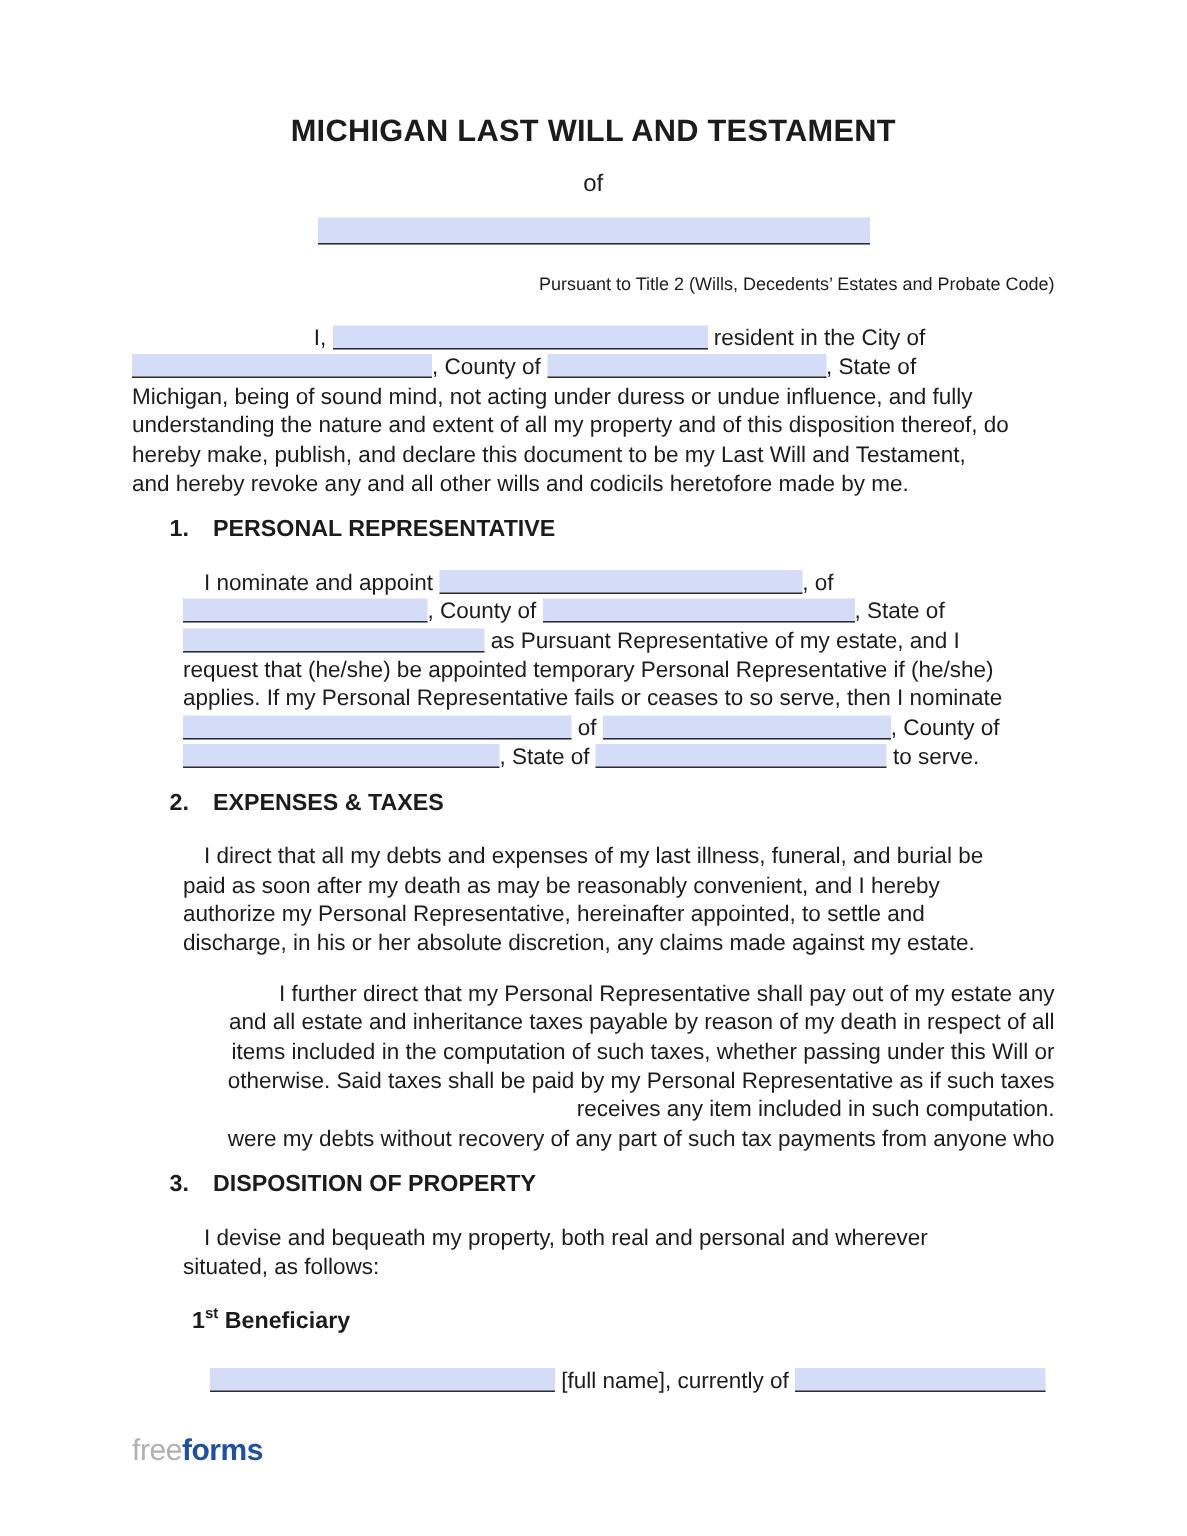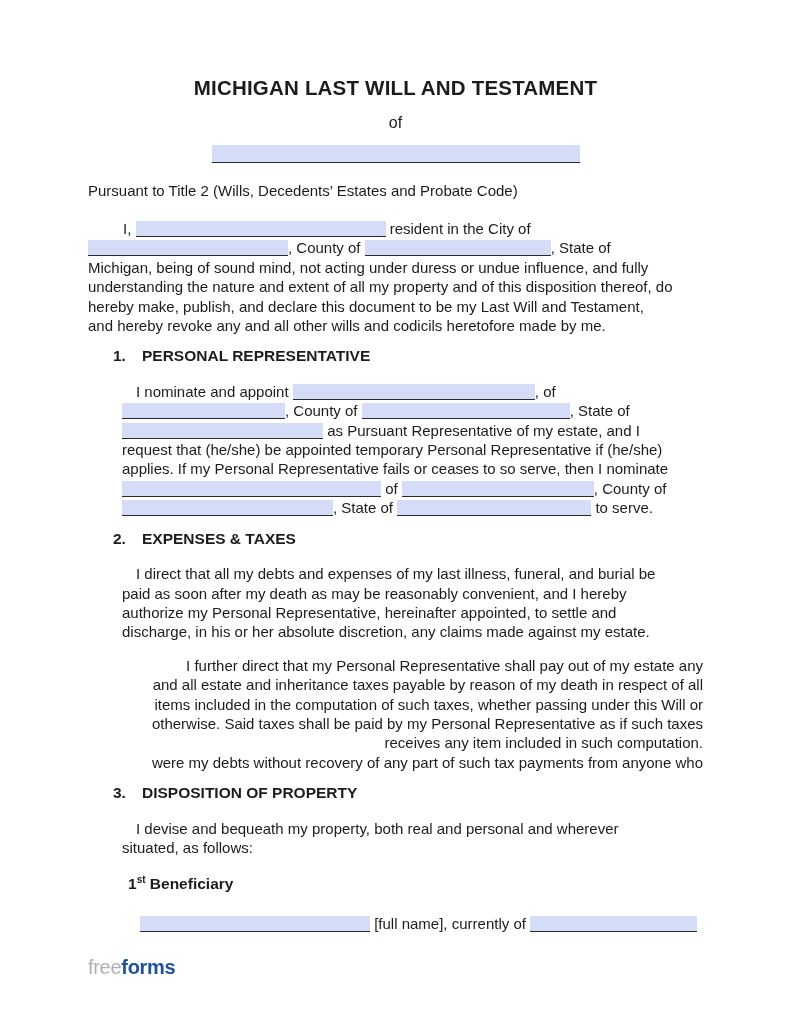--- a/index.html
+++ b/index.html
@@ -8,35 +8,35 @@
     background: #ffffff;
     font-family: "Liberation Sans", sans-serif;
     color: var(--text, #1c1c1c);
   }
   .doc { position: relative; width: 791px; height: 1024px; overflow: hidden; background: #fff; }
   .content { padding: 76px 88px 0 88px; }
 
   .title { font-size: 20.5px; font-weight: 700; text-align: center; letter-spacing: 0.2px; }
   .of { font-size: 16px; text-align: center; margin-top: 14px; }
   .tfrow { text-align: center; margin-top: 13px; line-height: 17px; }
-  .pursuant { font-size: 15px; text-align: left; margin-top: 19px; }
+  .pursuant { font-size: 12px; text-align: right; margin-top: 19px; }
 
   .bodytext { font-size: 15px; line-height: 19.4px; }
 
   .field {
     display: inline-block;
     height: 15px;
     background: var(--field_highlight, #d4dcf8);
     border-bottom: 1.5px solid var(--field_underline, #2b2b2b);
     vertical-align: -3px;
   }
   .tfrow .field { height: 17px; vertical-align: bottom; }
 
   .intro { margin-top: 20px; }
-  .ind35 { padding-left: 35px; }
+  .ind35 { padding-left: 35px; text-align: center; }
   .ind14 { padding-left: 14px; }
 
   .sec-head { display: flex; font-weight: 700; font-size: 15.5px; margin: 11px 0 0 25px; }
   .sec-num { width: 29px; flex: none; }
   .sec-body { margin-left: 34px; }
   .para { margin-top: 16px; }
   .para + .para { margin-top: 14px; text-align: right; }
 
   .ben-head { font-weight: 700; font-size: 15.5px; margin: 17px 0 0 40px; }
   .ben-head sup { font-size: 10px; line-height: 0; }

